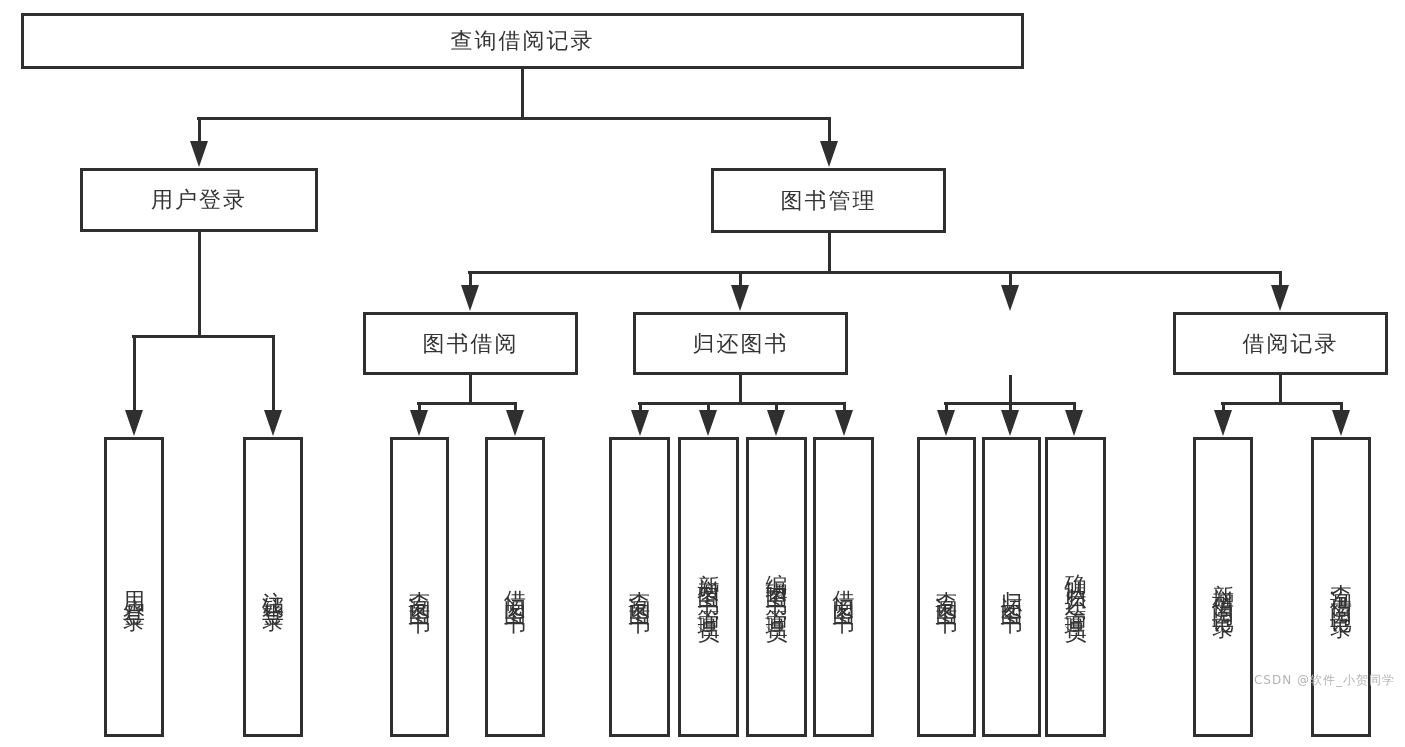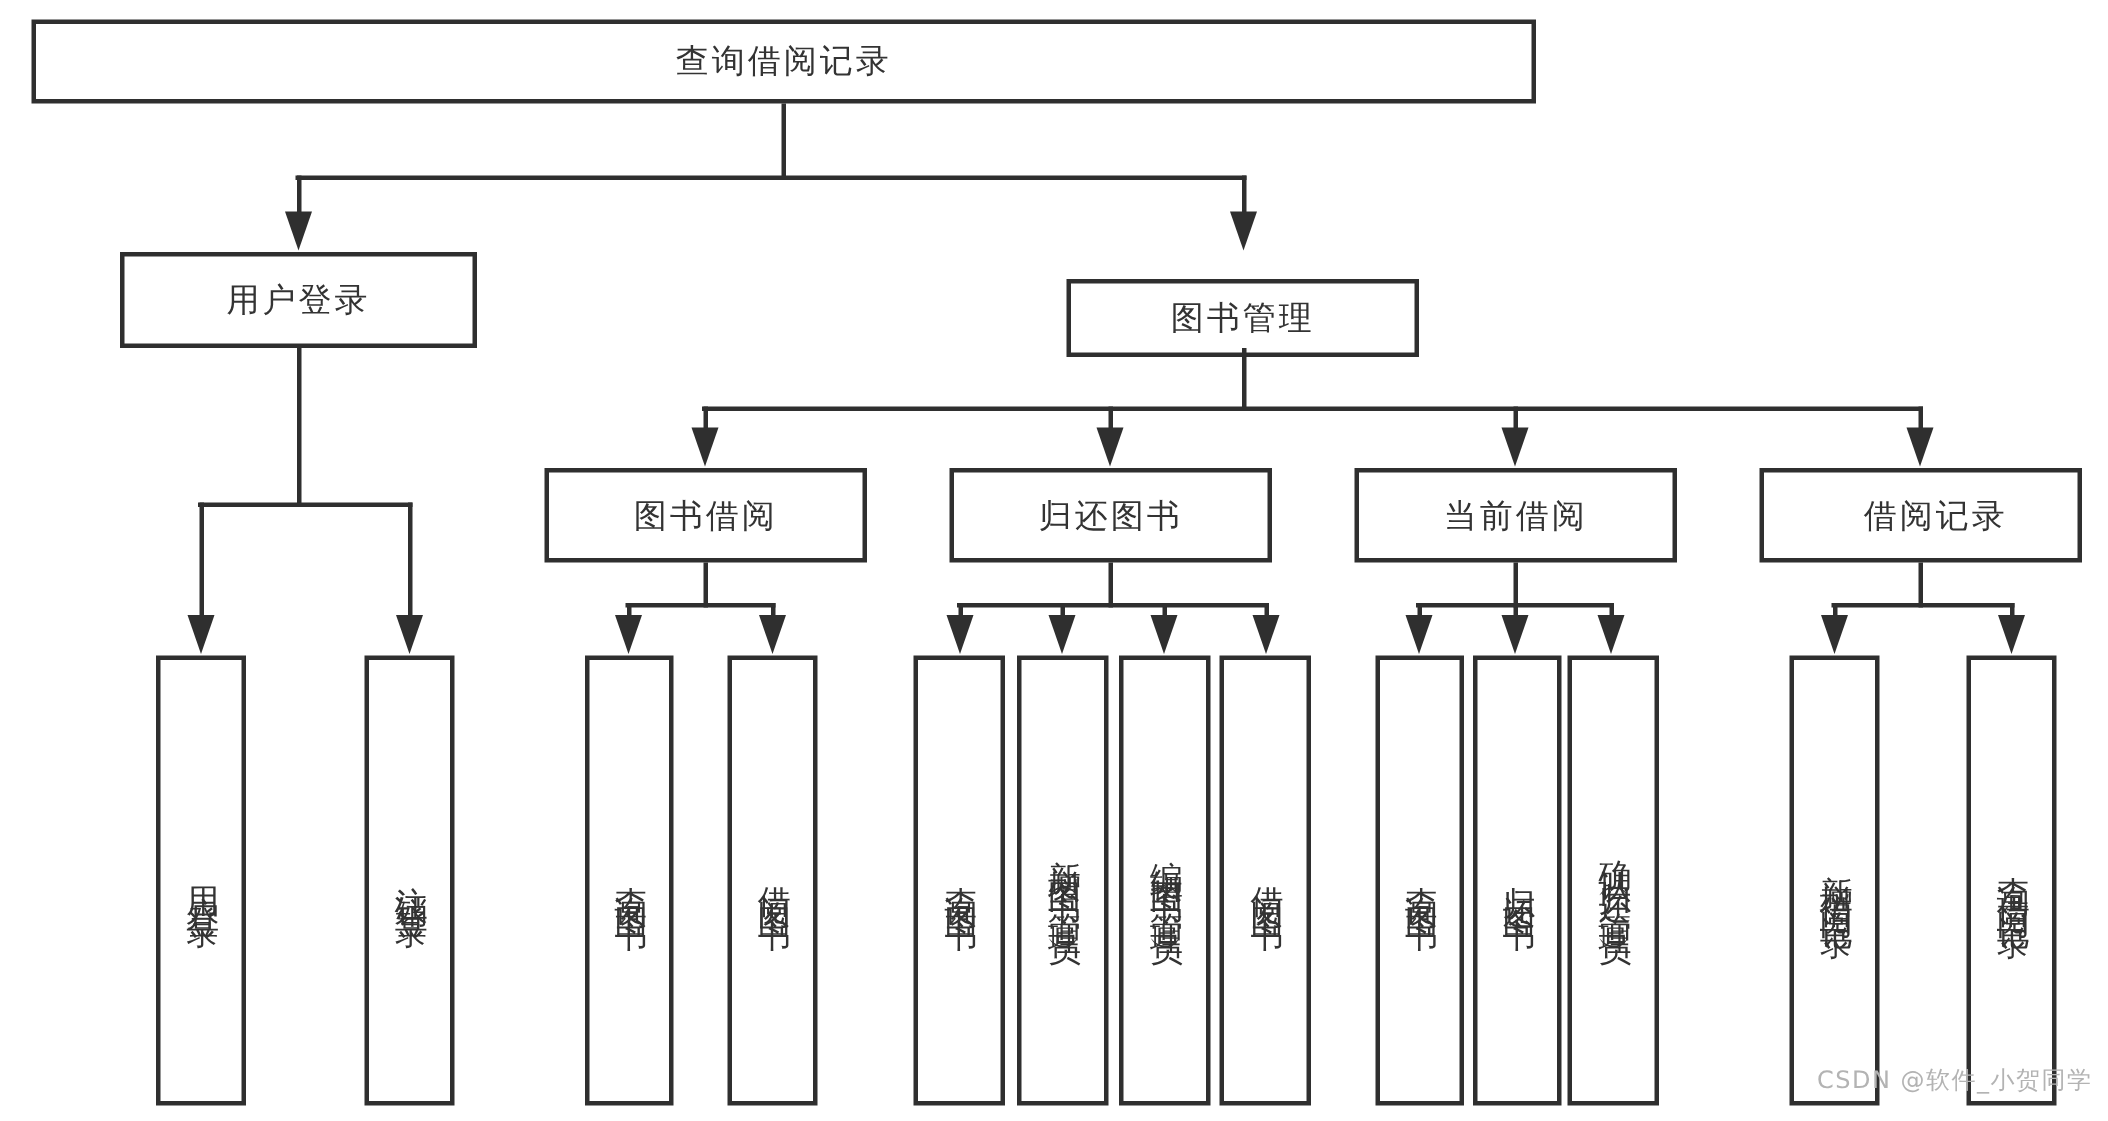--- a/index.html
+++ b/index.html
@@ -38,51 +38,48 @@
   .vl{position:absolute;width:3px;background:var(--line);}
   .hl{position:absolute;height:3px;background:var(--line);}
   .arrow{
     position:absolute;width:0;height:0;
     border-left:9px solid transparent;
     border-right:9px solid transparent;
     border-top:26px solid var(--line);
   }
   #watermark{
     position:absolute;
-    top:710px;right:10px;
-    font-size:16px;
+    top:672px;right:10px;
+    font-size:12px;
     letter-spacing:1px;
     color:var(--wm);
     z-index:5;
   }
 </style>
 </head>
 <body>
 
 <div id="canvas">
 
   <div class="node" style="left:21px;top:13px;width:1003px;height:56px;">
     <span>查询借阅记录</span>
   </div>
 
   <div class="node" style="left:80px;top:168px;width:238px;height:64px;">
     <span>用户登录</span>
   </div>
-  <div class="node" style="left:711px;top:168px;width:235px;height:52px;margin-top:18px;">
+  <div class="node" style="left:711px;top:168px;width:235px;height:65px;">
     <span>图书管理</span>
   </div>
 
   <div class="node" style="left:363px;top:312px;width:215px;height:63px;">
     <span>图书借阅</span>
   </div>
   <div class="node" style="left:633px;top:312px;width:215px;height:63px;">
     <span>归还图书</span>
-  </div>
-  <div class="node" style="left:903px;top:312px;width:215px;height:63px;">
-    <span>当前借阅</span>
   </div>
   <div class="node" style="left:1173px;top:312px;width:215px;height:63px;padding-left:20px;">
     <span>借阅记录</span>
   </div>
 
   <div class="node" style="left:104px;top:437px;width:60px;height:300px;">
     <span class="vtext">用户登录</span>
   </div>
   <div class="node" style="left:243px;top:437px;width:60px;height:300px;">
     <span class="vtext">注销登录</span>

